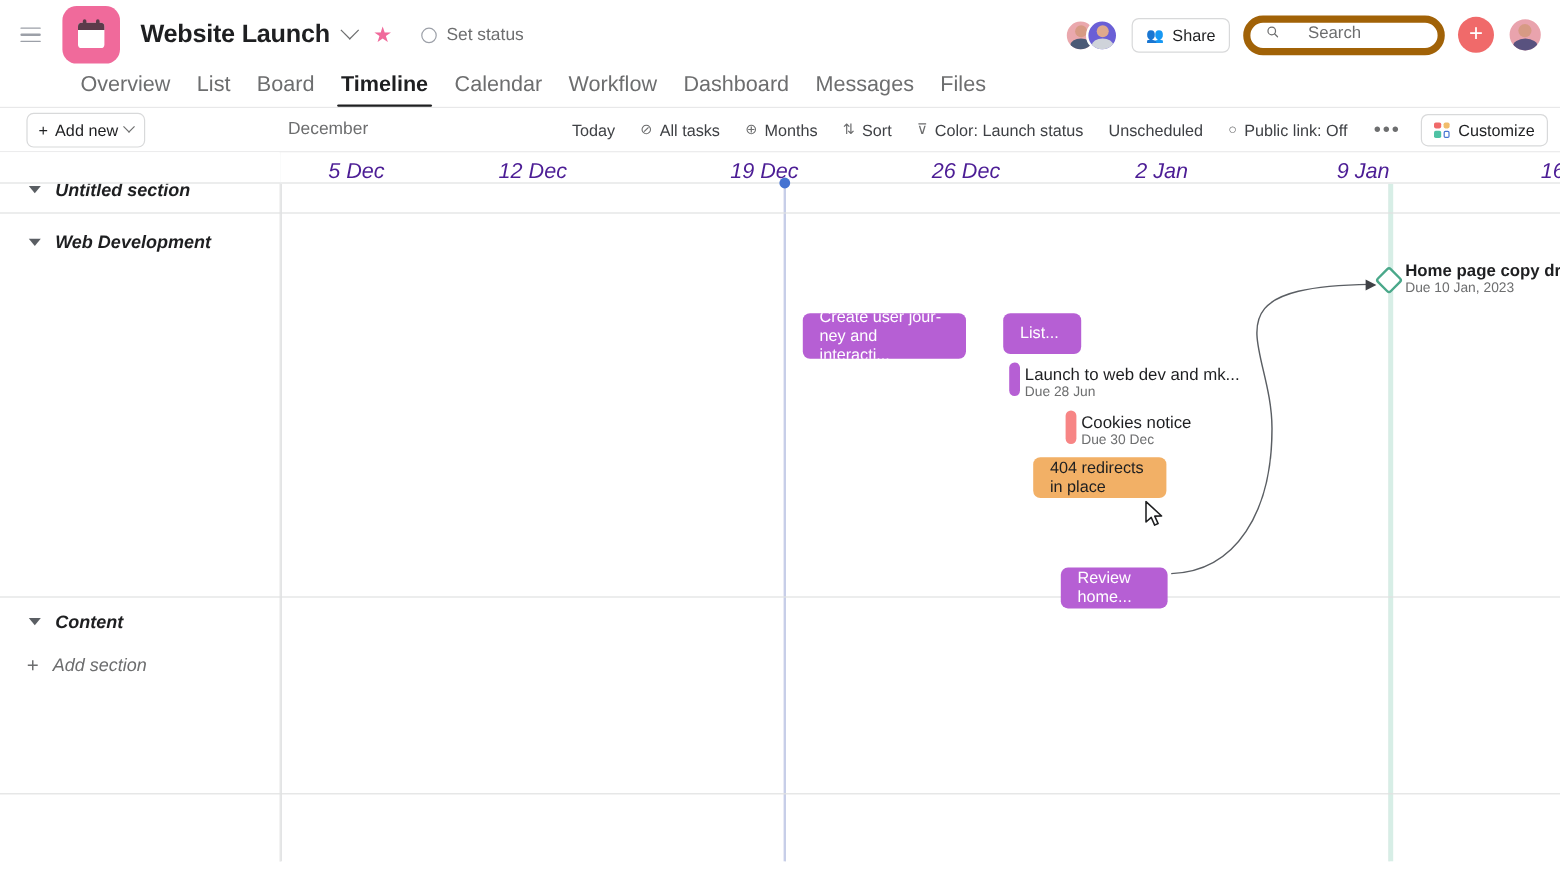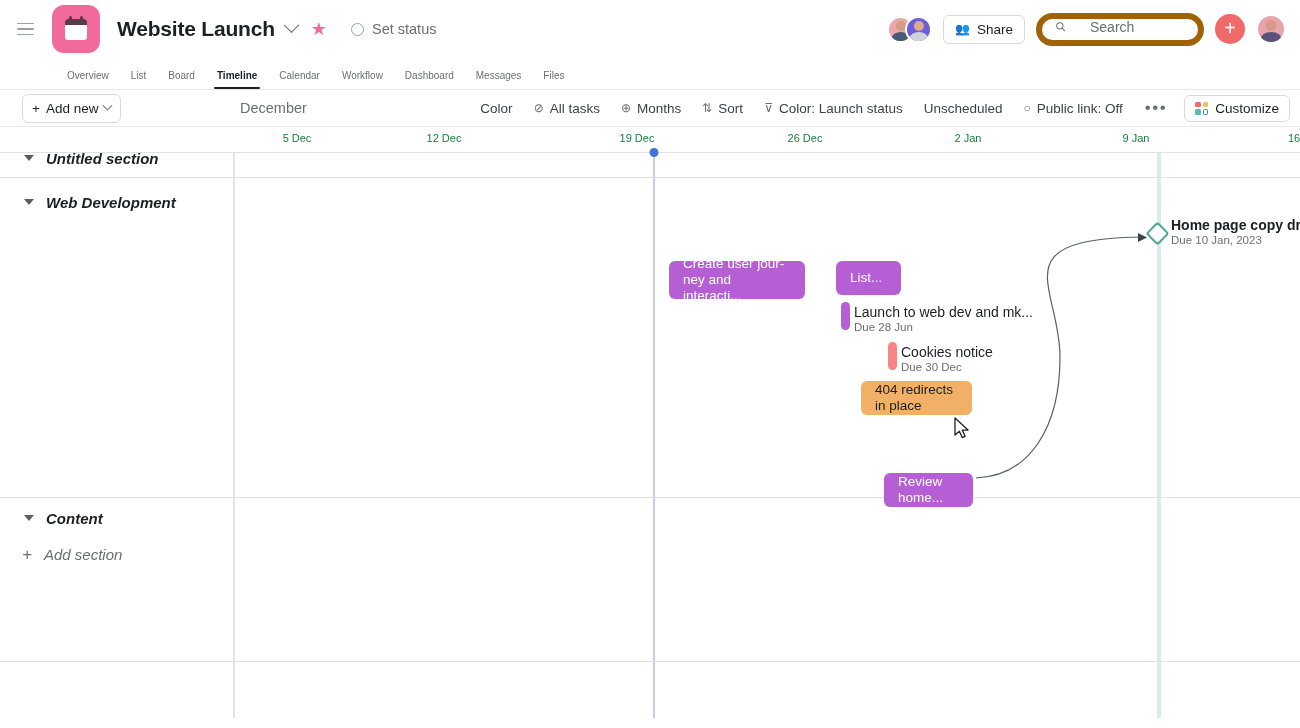--- a/index.html
+++ b/index.html
@@ -100,21 +100,21 @@
     cursor: pointer; font-weight: 300; flex: none;
   }
 
   
   .tabs {
     display: flex; align-items: flex-end; gap: 0;
     padding: 0 0 0 56px; height: 32px;
     border-bottom: 1px solid #e8e8e9;
   }
   .tab {
-    font-size: 10px; color: #6d6e6f; cursor: pointer;
+    font-size: 18px; color: #6d6e6f; cursor: pointer;
     padding: 0 11px 8px; position: relative; white-space: nowrap;
   }
   .tab.active { color: #1e1f21; font-weight: bold; }
   .tab.active::after {
     content: ""; position: absolute; left: 8px; right: 8px; bottom: 0;
     height: 2.5px; background: #1e1f21; border-radius: 2px;
   }
 
   
   .toolbar {
@@ -163,22 +163,22 @@
     border-right: 1px solid #e0e1e2; background: #fff; z-index: 6; font-style: italic;
   }
   .grid-area { position: absolute; left: 234px; top: 0; right: 0; height: 100%; overflow: hidden; }
 
   
   .dateheader {
     position: absolute; left: 0; top: 0; right: 0; height: 26px;
     border-bottom: 1px solid #e0e1e2; z-index: 4; background: #fff;
   }
   .datelabel {
-    position: absolute; top: 5px; font-size: 11px; color: #15803d;
-    transform: translateX(-50%); white-space: nowrap;
+    position: absolute; top: 5px; font-size: 18px; color: #4c1d95;
+    transform: translateX(-50%); white-space: nowrap; font-style: italic;
   }
   .hdr-spacer { position: absolute; left: 0; top: 0; width: 234px; height: 26px;
     background: #fff; border-bottom: 1px solid #e0e1e2; z-index: 7; }
 
   .vline { position: absolute; top: 26px; bottom: 0; width: 1px; background: #e3e4e5; }
   .todayline { position: absolute; top: 26px; bottom: 0; width: 2px; background: #c7cee8; z-index: 2; }
   .todaydot {
     position: absolute; top: 21px; width: 9px; height: 9px; border-radius: 50%;
     background: #4573d2; z-index: 5; transform: translateX(-50%);
   }
@@ -294,21 +294,21 @@
     <div class="addnew">
       <span>+</span>
       <span>Add new</span>
       <span class="mini-chev"></span>
     </div>
   </div>
   <div class="month-label">December</div>
 
   <div class="tb-right">
     <div class="tb-item">
-      <span>Color</span>
+      <span>Today</span>
     </div>
     <div class="tb-item">
       <span class="gl">⊘</span>
       <span>All tasks</span>
     </div>
     <div class="tb-item">
       <span class="gl">⊕</span>
       <span>Months</span>
     </div>
     <div class="tb-item">

